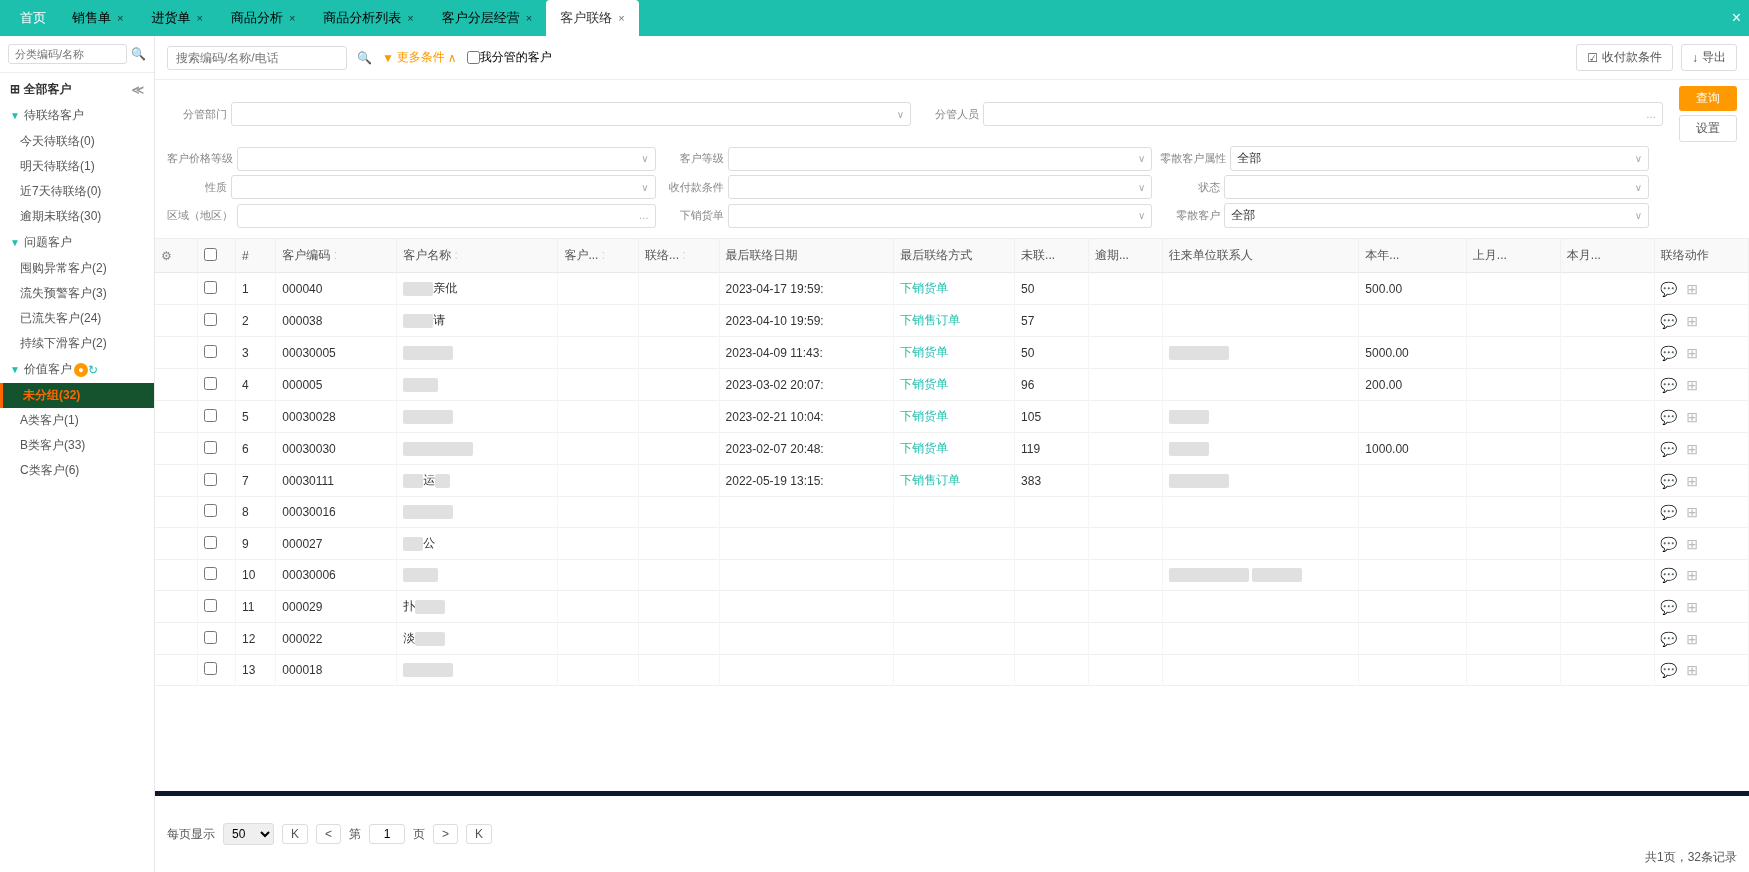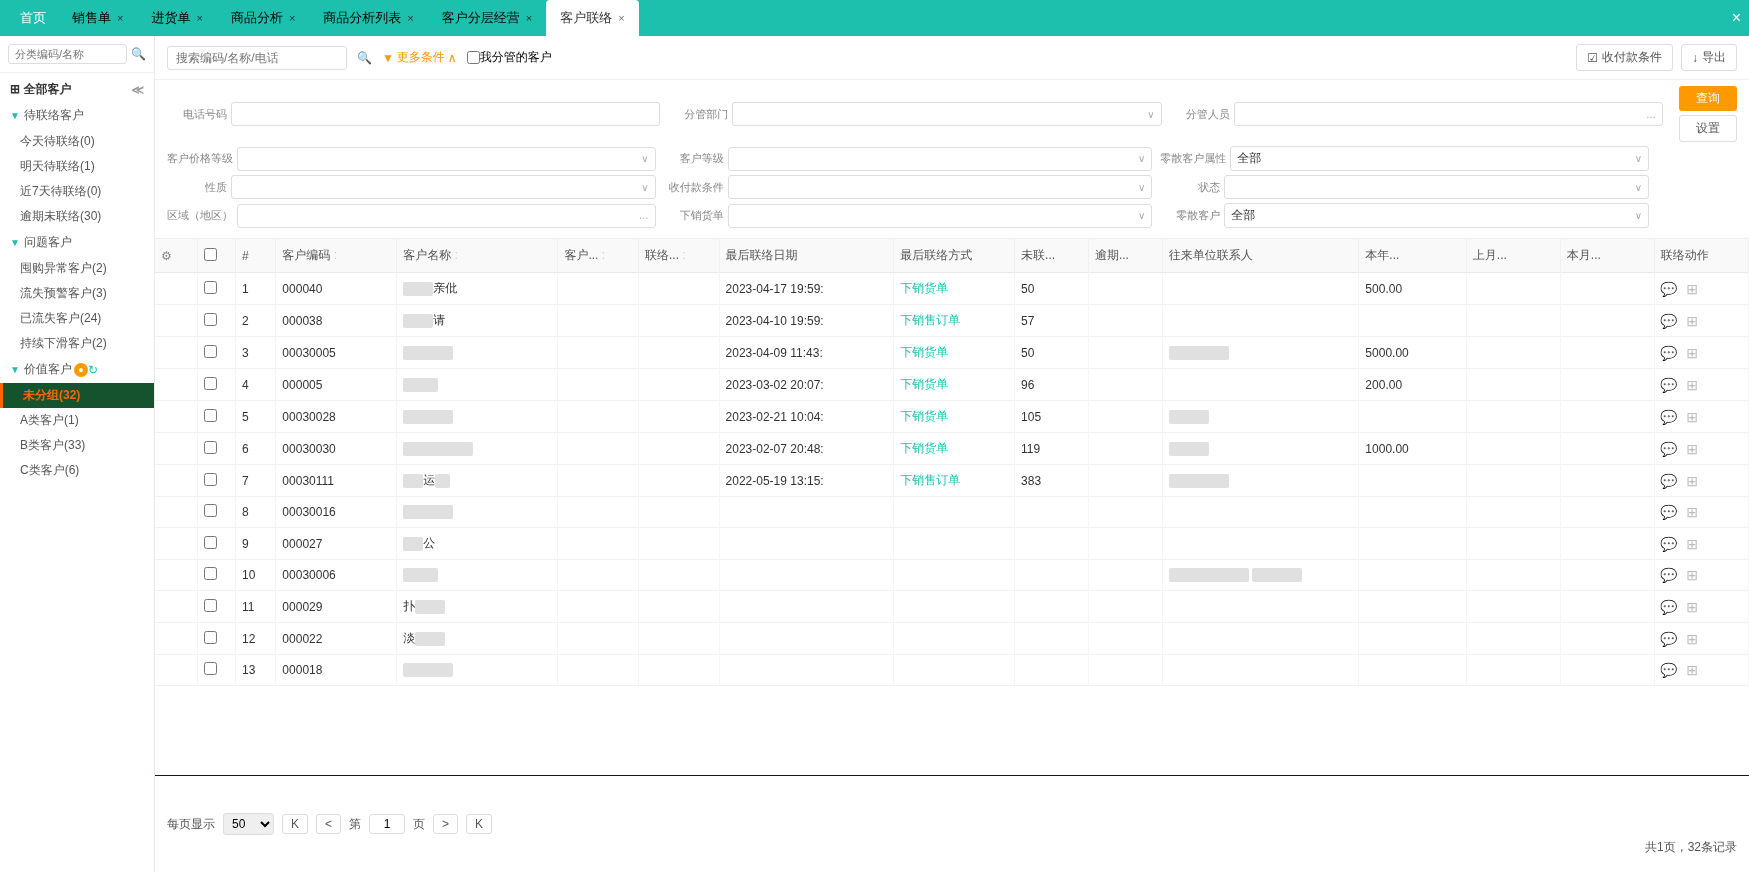--- a/index.html
+++ b/index.html
@@ -290,22 +290,22 @@
     .action-icons {
       display: flex;
       gap: 8px;
       color: #bbb;
     }
     .action-icon { cursor: pointer; font-size: 14px; }
 
     
     .pagination {
       background: #fff;
-      border-top: 1px solid #0f172a;
-      padding: 16px 12px;
+      border-top: 5px solid #0f172a;
+      padding: 6px 12px;
       display: flex;
       align-items: center;
       gap: 8px;
       font-size: 12px;
       color: #555;
     }
     .pagination input {
       border: 1px solid #ddd;
       border-radius: 3px;
       padding: 2px 6px;
@@ -413,24 +413,20 @@
         </button>
         <button class="toolbar-btn">
           <span>↓</span>
           <span>导出</span>
         </button>
       </div>
     </div>
 
     <div class="adv-filter">
       <div class="adv-filter-row">
-        <div class="adv-field">
-          <label>电话号码</label>
-          <input class="adv-input" style="">
-        </div>
         <div class="adv-field">
           <label>分管部门</label>
           <div class="adv-select">
               <span></span>
               <span class="arrow">∨</span>
             </div>
         </div>
         <div class="adv-field">
           <label>分管人员</label>
           <div class="adv-select">

